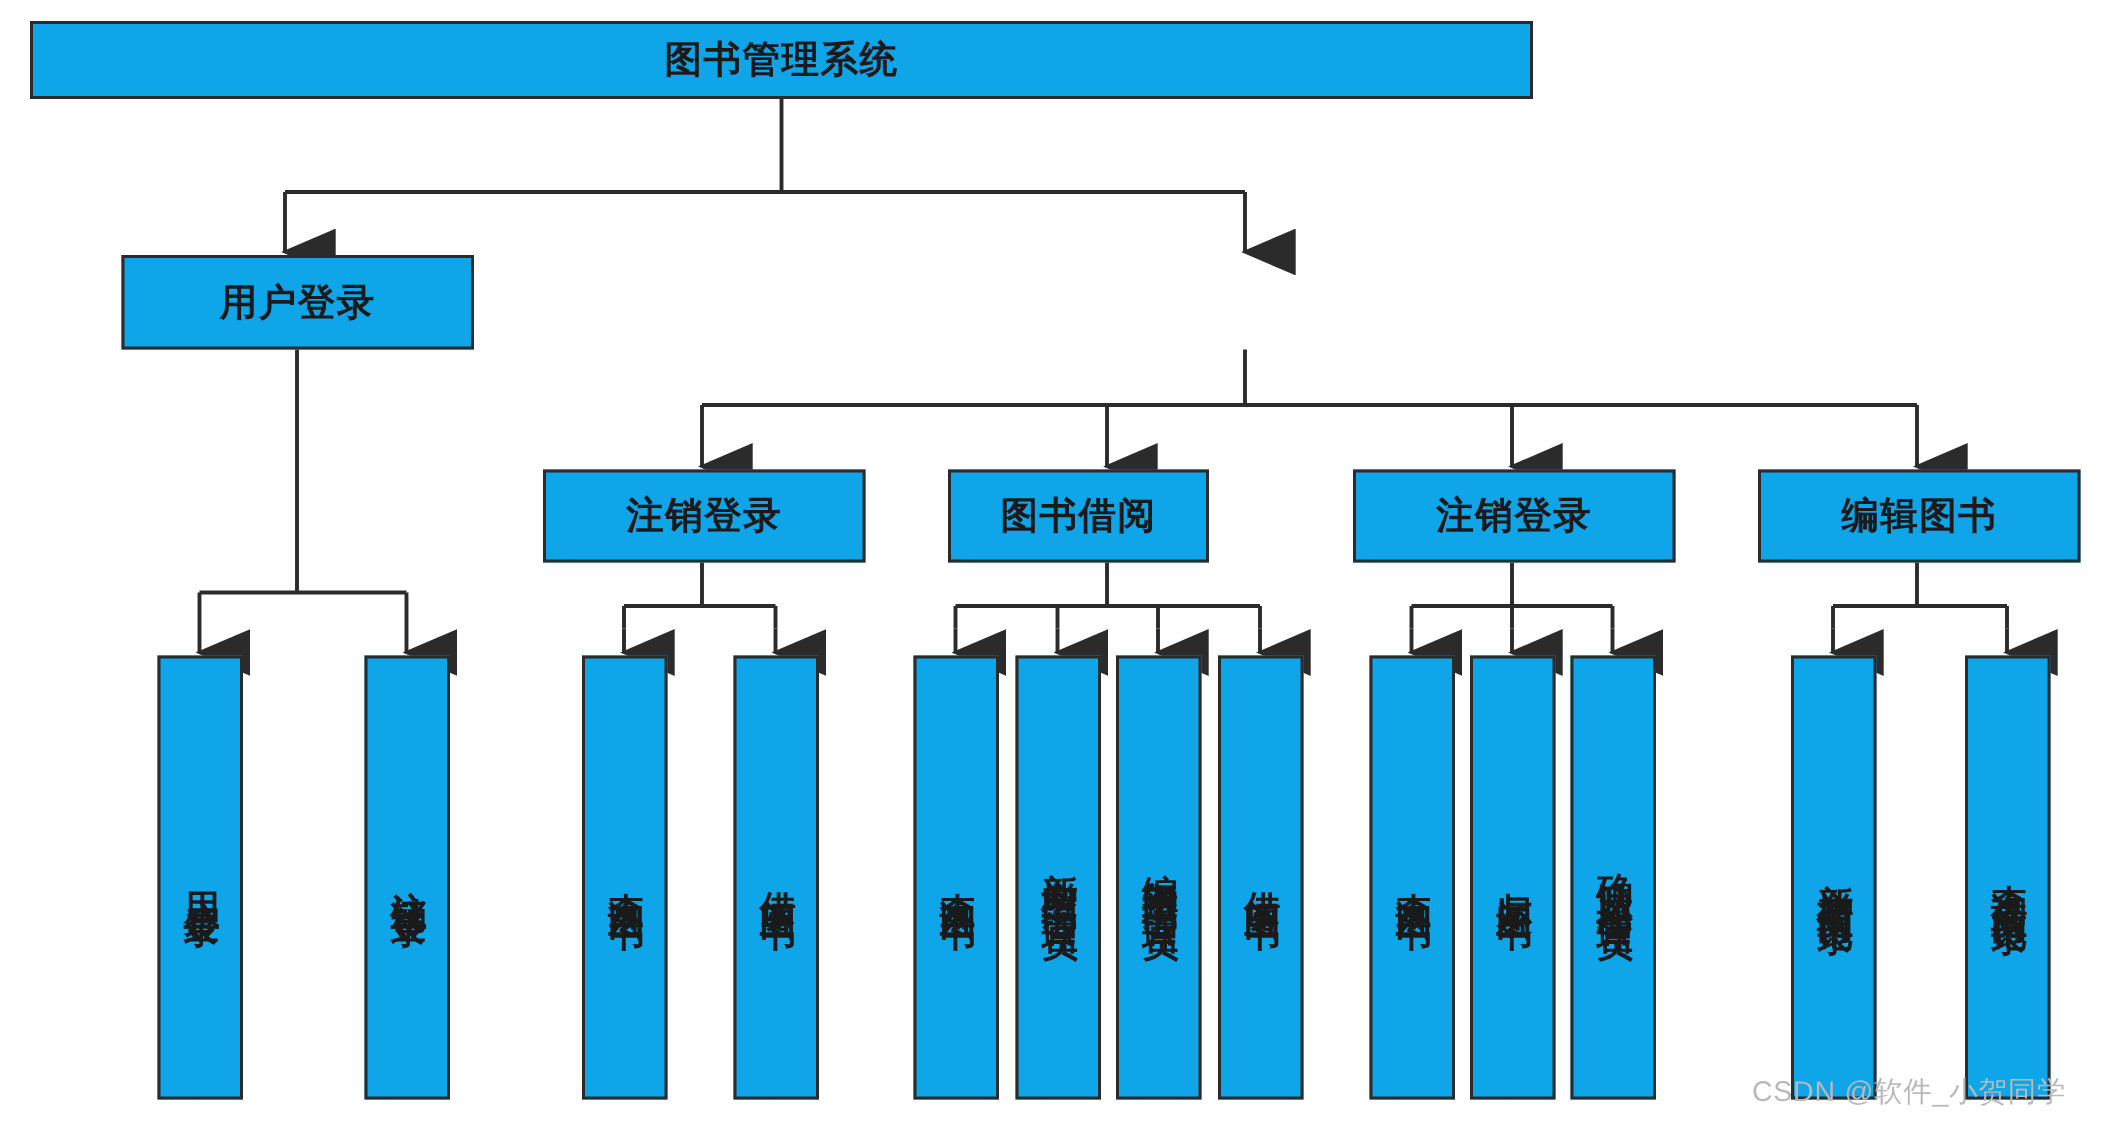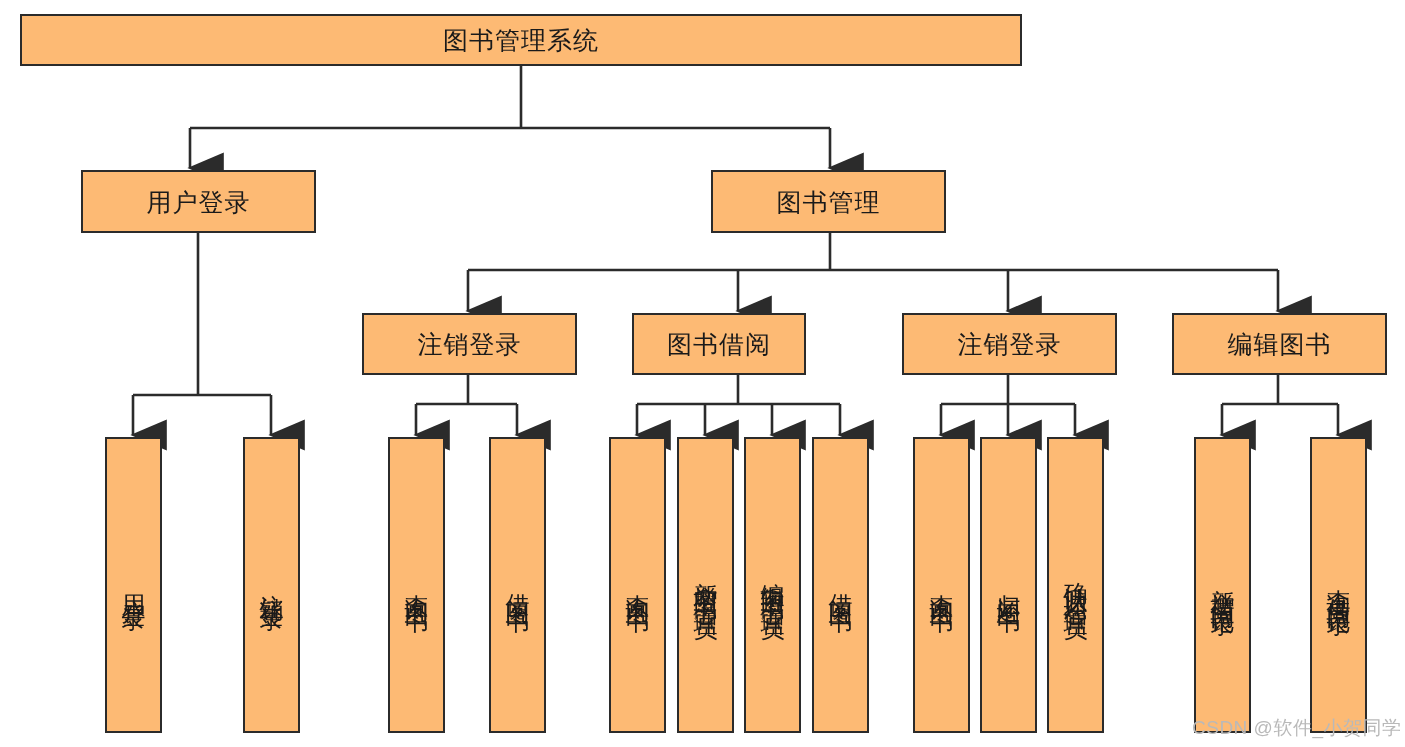--- a/index.html
+++ b/index.html
@@ -22,25 +22,26 @@
     position: absolute;
     left: 0;
     top: 0;
     width: 1405px;
     height: 747px;
   }
   .node-box {
     position: absolute;
     box-sizing: border-box;
     border: 2.5px solid #2b2b2b;
-    background: #fdba74;
+    background: #0ea5e9;
     display: flex;
     align-items: center;
     justify-content: center;
     color: #1a1a1a;
+    font-weight: bold;
   }
   .node-label {
     display: block;
     text-align: center;
     color: #1a1a1a;
     line-height: 1.28;
   }
   
   .node-h .node-label {
     writing-mode: horizontal-tb;
@@ -148,23 +149,20 @@
     </g>
   </svg>
 
   <div class="node-box node-h node-root" style="left:20px; top:14px; width:1002px; height:52px;">
     <span class="node-label">图书管理系统</span>
   </div>
 
   <div class="node-box node-h node-l2" style="left:81px; top:170px; width:235px; height:63px;">
     <span class="node-label">用户登录</span>
   </div>
-  <div class="node-box node-h node-l2" style="left:711px; top:170px; width:235px; height:63px;">
-    <span class="node-label">图书管理</span>
-  </div>
 
   <div class="node-box node-h node-l3" style="left:362px; top:313px; width:215px; height:62px;">
     <span class="node-label">注销登录</span>
   </div>
   <div class="node-box node-h node-l3" style="left:632px; top:313px; width:174px; height:62px;">
     <span class="node-label">图书借阅</span>
   </div>
   <div class="node-box node-h node-l3" style="left:902px; top:313px; width:215px; height:62px;">
     <span class="node-label">注销登录</span>
   </div>
@@ -209,15 +207,15 @@
     <span class="node-label">确认归还（管理员）</span>
   </div>
 
   <div class="node-box node-v" style="left:1194px; top:437px; width:57px; height:296px;">
     <span class="node-label">新增借阅记录</span>
   </div>
   <div class="node-box node-v" style="left:1310px; top:437px; width:57px; height:296px;">
     <span class="node-label">查询借阅记录</span>
   </div>
 
-  <div class="watermark" style="left:1192px; top:715px;">CSDN @软件_小贺同学</div>
+  <div class="watermark" style="left:1168px; top:715px;">CSDN @软件_小贺同学</div>
 
 </div>
 
 </body></html>

